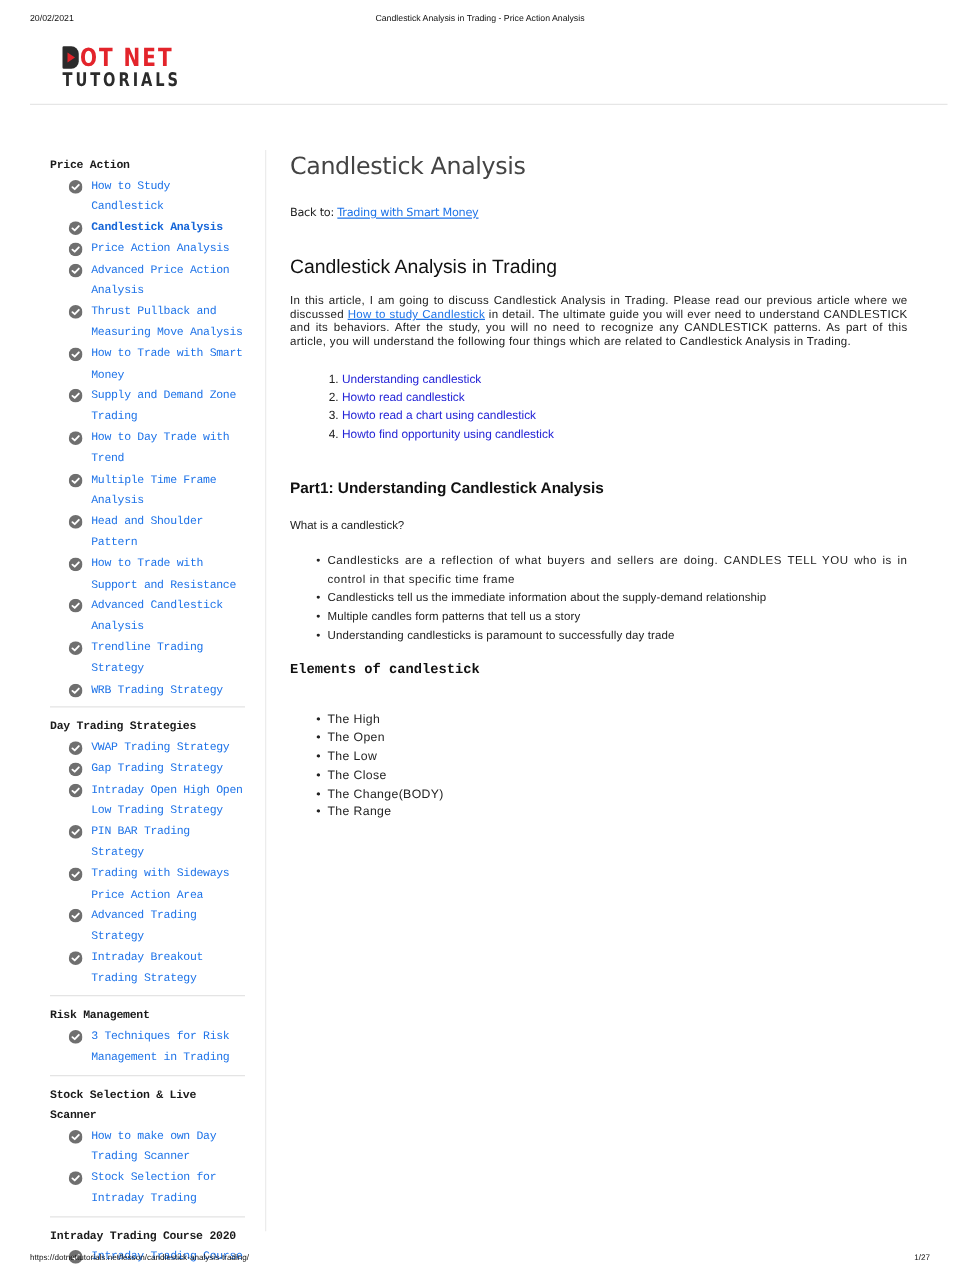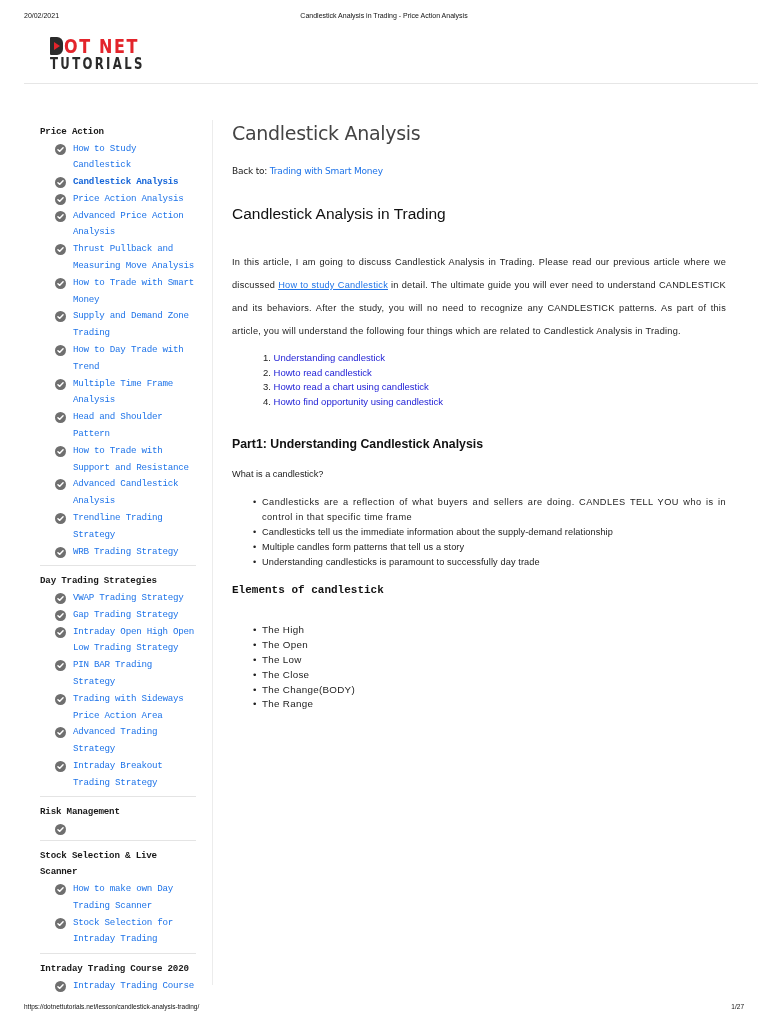--- a/index.html
+++ b/index.html
@@ -26,25 +26,25 @@
     .sidebar-section:last-child { border-bottom: none; }
     .section-title { font-size: 9.2px; font-weight: bold; color: #1a1a1a; line-height: 16.5px; letter-spacing: -0.2px; }
     .sidebar-item { display: flex; align-items: flex-start; padding-left: 15px; cursor: pointer; }
     .check-icon { flex: 0 0 11px; width: 11px; height: 11px; margin-top: 3px; margin-right: 7px; }
     .item-label { font-size: 9.2px; color: #1e73e8; line-height: 16.8px; letter-spacing: -0.25px; }
     .item-label.active { font-weight: bold; color: #1565d8; }
 
     .main { position: absolute; left: 232px; top: 120px; width: 494px; }
     .page-title { font-family: "DejaVu Sans", sans-serif; font-size: 19px; color: #444; font-weight: normal; letter-spacing: -0.3px; line-height: 26px; }
     .back-to { margin-top: 20px; font-family: "DejaVu Sans", sans-serif; font-size: 9px; color: #222; letter-spacing: -0.2px; }
-    .back-to a { color: #1e73e8; }
+    .back-to a { color: #1e73e8; text-decoration: underline; }
     .article-title { margin-top: 28px; font-size: 15.5px; font-weight: normal; color: #111; line-height: 20px; }
-    .intro { margin-top: 27px; font-size: 9.2px; line-height: 23px; text-align: justify; color: #222; letter-spacing: 0.25px; }
+    .intro { margin-top: 11px; font-size: 9.2px; line-height: 11px; text-align: justify; color: #222; letter-spacing: 0.25px; }
     .intro a { color: #1e73e8; text-decoration: underline; }
-    .toc { margin-top: 8px; padding-left: 31px; list-style: none; }
+    .toc { margin-top: 18px; padding-left: 31px; list-style: none; }
     .toc li { font-size: 9.5px; line-height: 14.6px; color: #222; }
     .toc li a { color: #2323d6; text-decoration: none; }
     .part-title { margin-top: 27px; font-size: 12.3px; font-weight: bold; color: #111; line-height: 16px; }
     .what-is { margin-top: 15px; font-size: 9.2px; color: #222; line-height: 14px; }
     .bullets { margin-top: 14px; padding-left: 30px; list-style: none; }
     .bullets li { position: relative; font-size: 9.2px; line-height: 14.8px; color: #222; text-align: justify; letter-spacing: 0.1px; }
     .bullets li::before { content: "•"; position: absolute; left: -9px; top: 0; }
     .bullets.first li:first-child { letter-spacing: 0.45px; }
     .elements-title { margin-top: 13px; font-size: 11px; font-weight: bold; color: #111; line-height: 16px; font-family: Liberation Mono, monospace; }
     .elements { margin-top: 25px; }
@@ -227,20 +227,21 @@
         <span class="item-label">Intraday Breakout Trading Strategy</span>
       </div>
     </div>
     <div class="sidebar-section">
       <div class="section-title">Risk Management</div>
       <div class="sidebar-item">
         <svg class="check-icon" viewBox="0 0 12 12">
           <circle cx="6" cy="6" r="6" fill="#6f6f6f"></circle>
           <path d="M3.2 6.2 L5.2 8 L8.8 4.2" stroke="#fff" stroke-width="1.6" fill="none" stroke-linecap="round" stroke-linejoin="round"></path>
         </svg>
+        <span class="item-label">3 Techniques for Risk Management in Trading</span>
       </div>
     </div>
     <div class="sidebar-section">
       <div class="section-title">Stock Selection &amp; Live Scanner</div>
       <div class="sidebar-item">
         <svg class="check-icon" viewBox="0 0 12 12">
           <circle cx="6" cy="6" r="6" fill="#6f6f6f"></circle>
           <path d="M3.2 6.2 L5.2 8 L8.8 4.2" stroke="#fff" stroke-width="1.6" fill="none" stroke-linecap="round" stroke-linejoin="round"></path>
         </svg>
         <span class="item-label">How to make own Day Trading Scanner</span>

